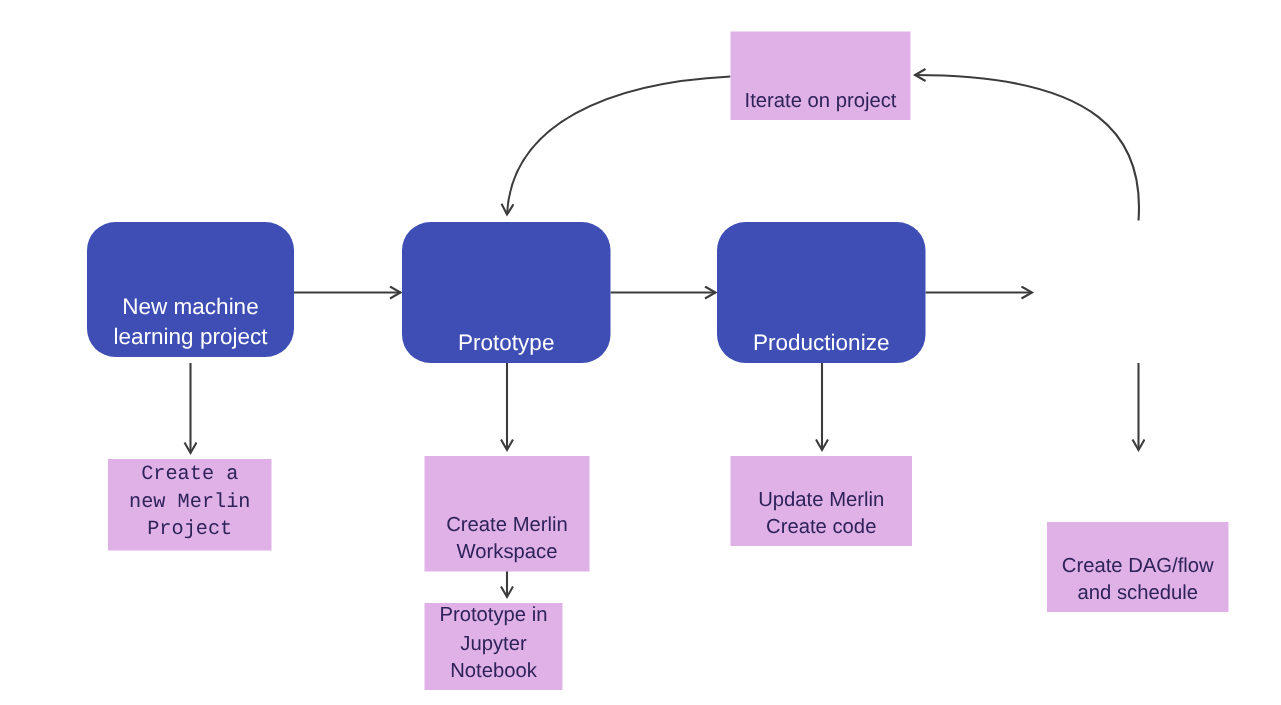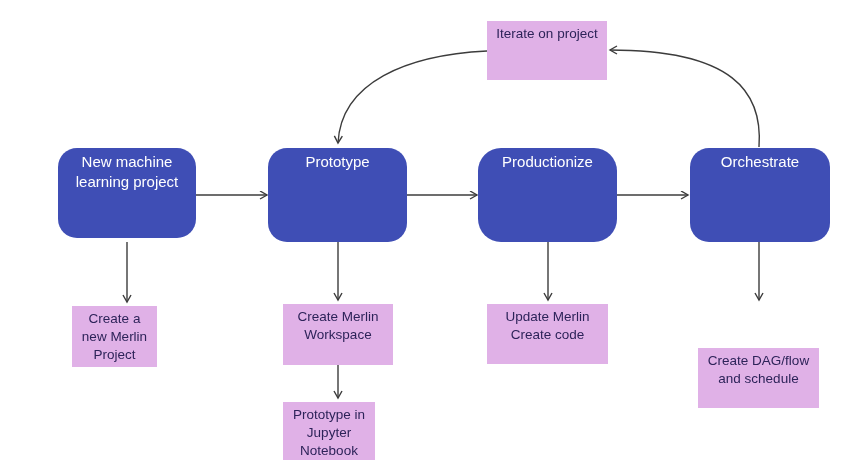--- a/index.html
+++ b/index.html
@@ -19,21 +19,21 @@
     position: absolute;
     left: 0;
     top: 0;
     width: 854px;
     height: 470px;
     pointer-events: none;
   }
   .node {
     position: absolute;
     display: flex;
-    align-items: flex-start;
+    align-items: flex-end;
     justify-content: center;
     text-align: center;
     box-sizing: border-box;
   }
   .stage {
     background: var(--stage-fill, #3F4EB5);
     color: var(--stage-text, #ffffff);
     border-radius: 19px;
     font-size: 15px;
     line-height: 1.3;
@@ -42,26 +42,26 @@
   .action {
     background: var(--action-fill, #E0B1E7);
     color: var(--action-text, #2D2359);
     font-size: 13.5px;
     line-height: 1.35;
     padding: 4px 6px;
   }
   
   .pos-stage1 { left: 58px;  top: 148px; width: 138px; height: 90px; }
   .pos-stage2 { left: 268px; top: 148px; width: 139px; height: 94px; }
-  .pos-stage3 { left: 478px; top: 148px; width: 139px; height: 94px; border-radius: 23px; }
+  .pos-stage3 { left: 478px; top: 148px; width: 139px; height: 94px; }
   .pos-stage4 { left: 690px; top: 148px; width: 140px; height: 94px; }
   
   .pos-iterate  { left: 487px; top: 21px;  width: 120px; height: 59px; }
-  .pos-action1  { left: 72px;  top: 306px; width: 85px; height: 61px; }
-  .pos-action2  { left: 283px; top: 304px; width: 110px; height: 61px; }
+  .pos-action1  { left: 72px;  top: 306px; width: 109px; height: 61px; font-family: Liberation Mono, monospace; }
+  .pos-action2  { left: 283px; top: 304px; width: 110px; height: 77px; }
   .pos-action2b { left: 283px; top: 402px; width: 92px; height: 58px; }
   .pos-action3  { left: 487px; top: 304px; width: 121px; height: 60px; }
   .pos-action4  { left: 698px; top: 304px; width: 121px; height: 60px; margin-top: 44px; }
 </style>
 </head>
 <body>
 
 <div class="canvas">
 
   <svg class="edges-layer" width="854" height="470" viewBox="0 0 854 470">
@@ -86,23 +86,20 @@
 
   <div class="node stage pos-stage1">
     <span>New machine learning project</span>
   </div>
   <div class="node stage pos-stage2">
     <span>Prototype</span>
   </div>
   <div class="node stage pos-stage3">
     <span>Productionize</span>
   </div>
-  <div class="node stage pos-stage4">
-    <span>Orchestrate</span>
-  </div>
 
   <div class="node action pos-iterate">
     <span>Iterate on project</span>
   </div>
 
   <div class="node action pos-action1">
     <span>Create a new Merlin Project</span>
   </div>
   <div class="node action pos-action2">
     <span>Create Merlin Workspace</span>

